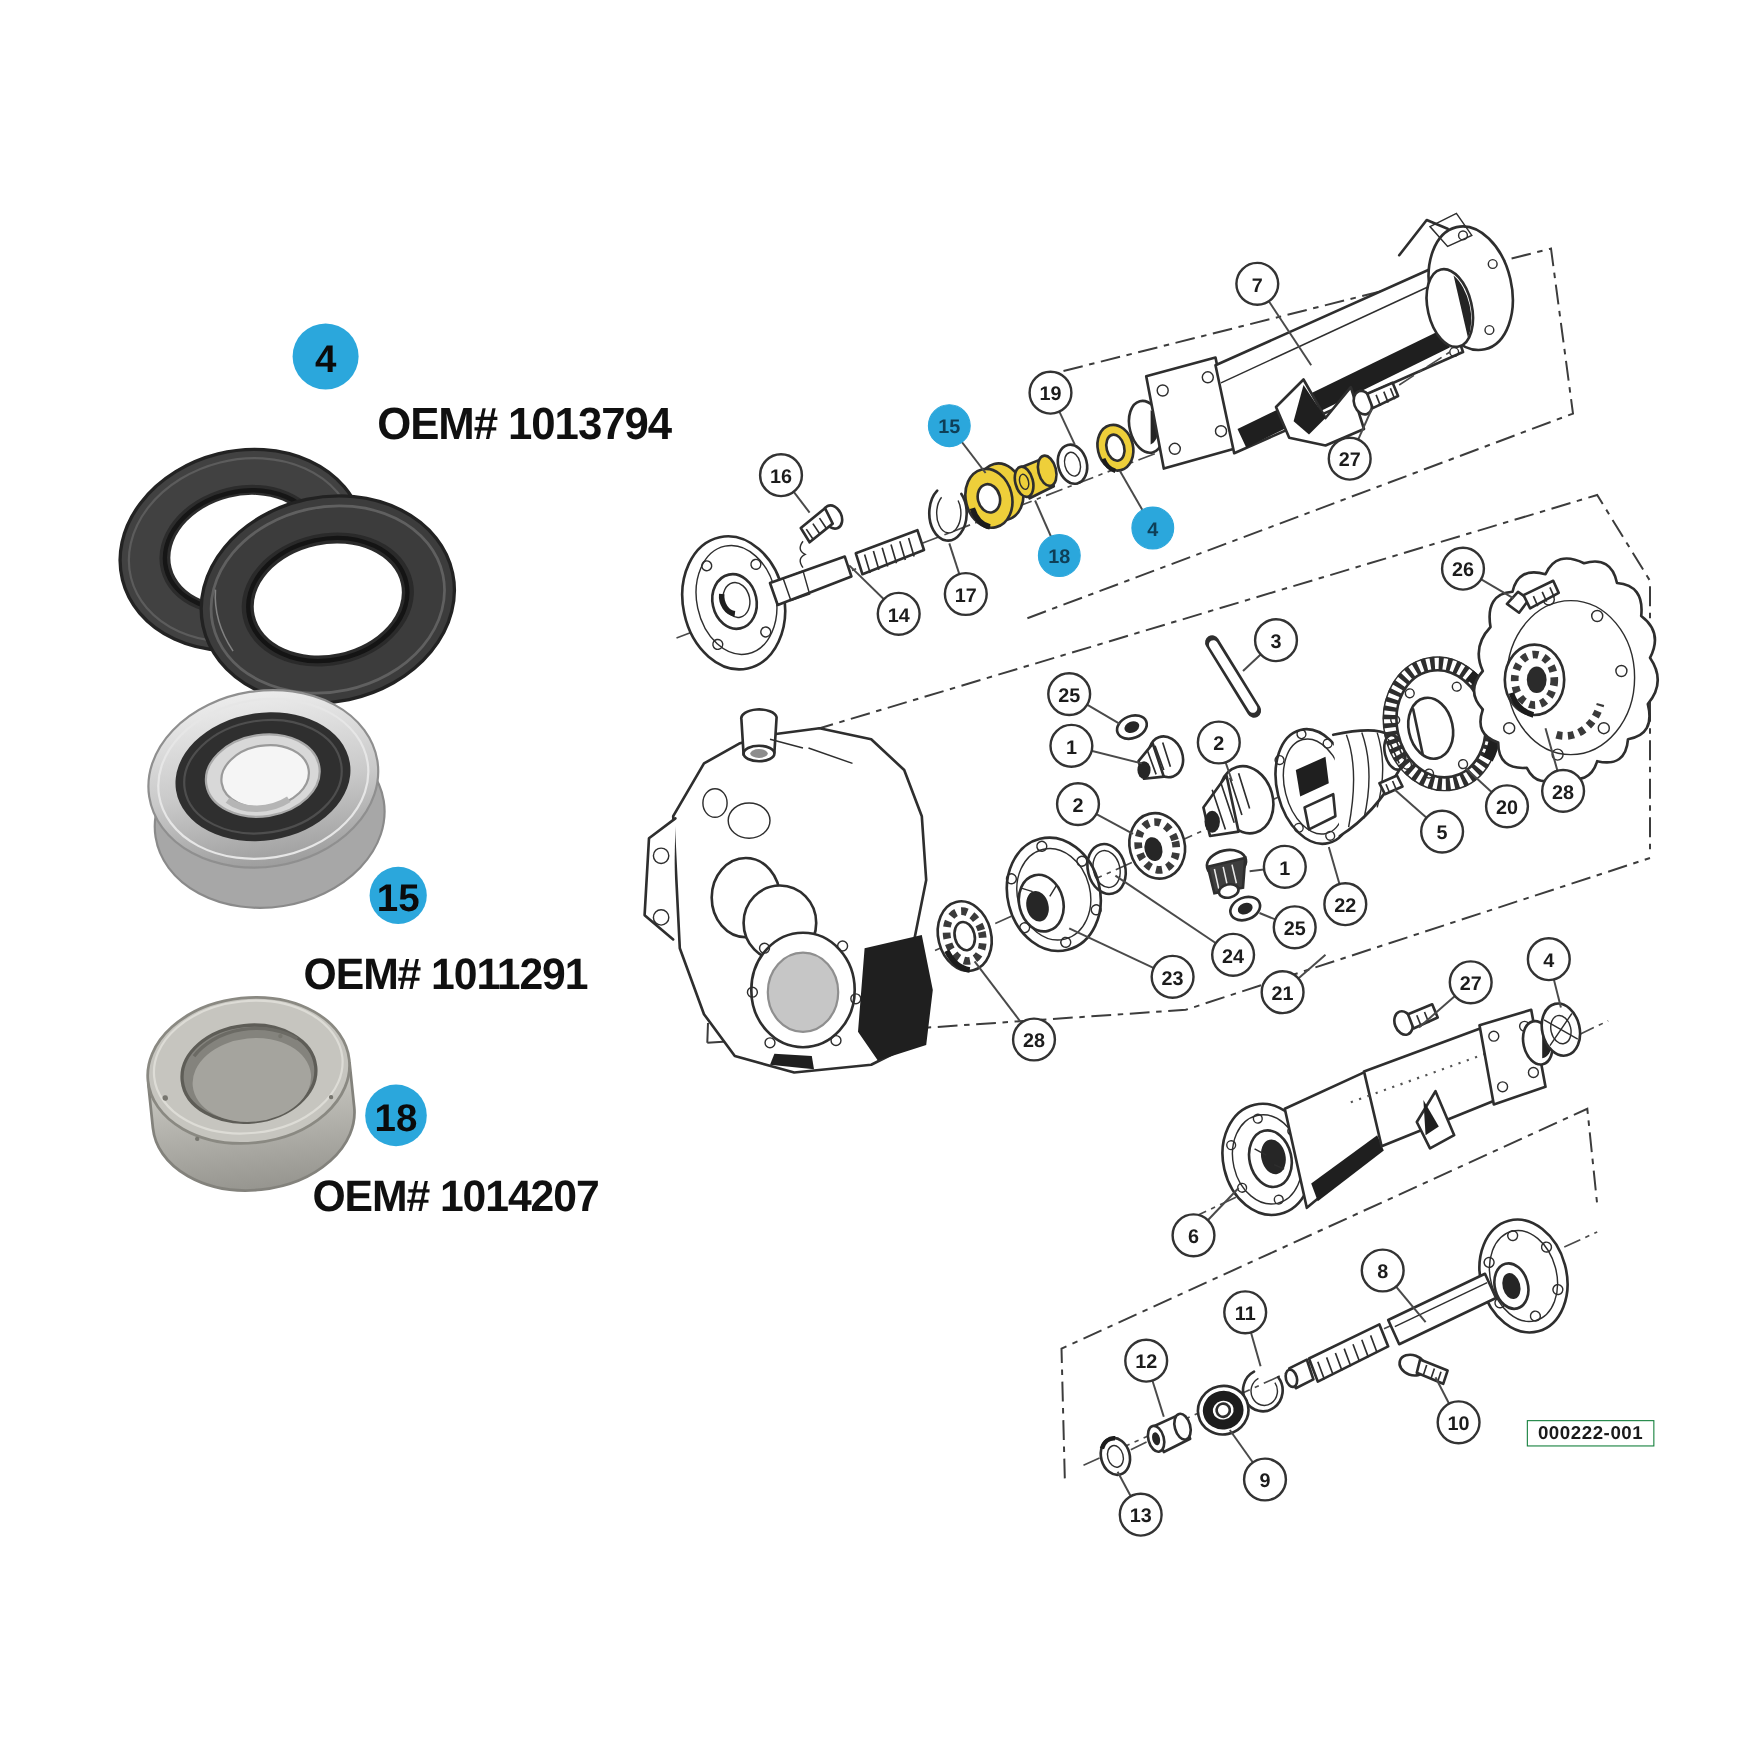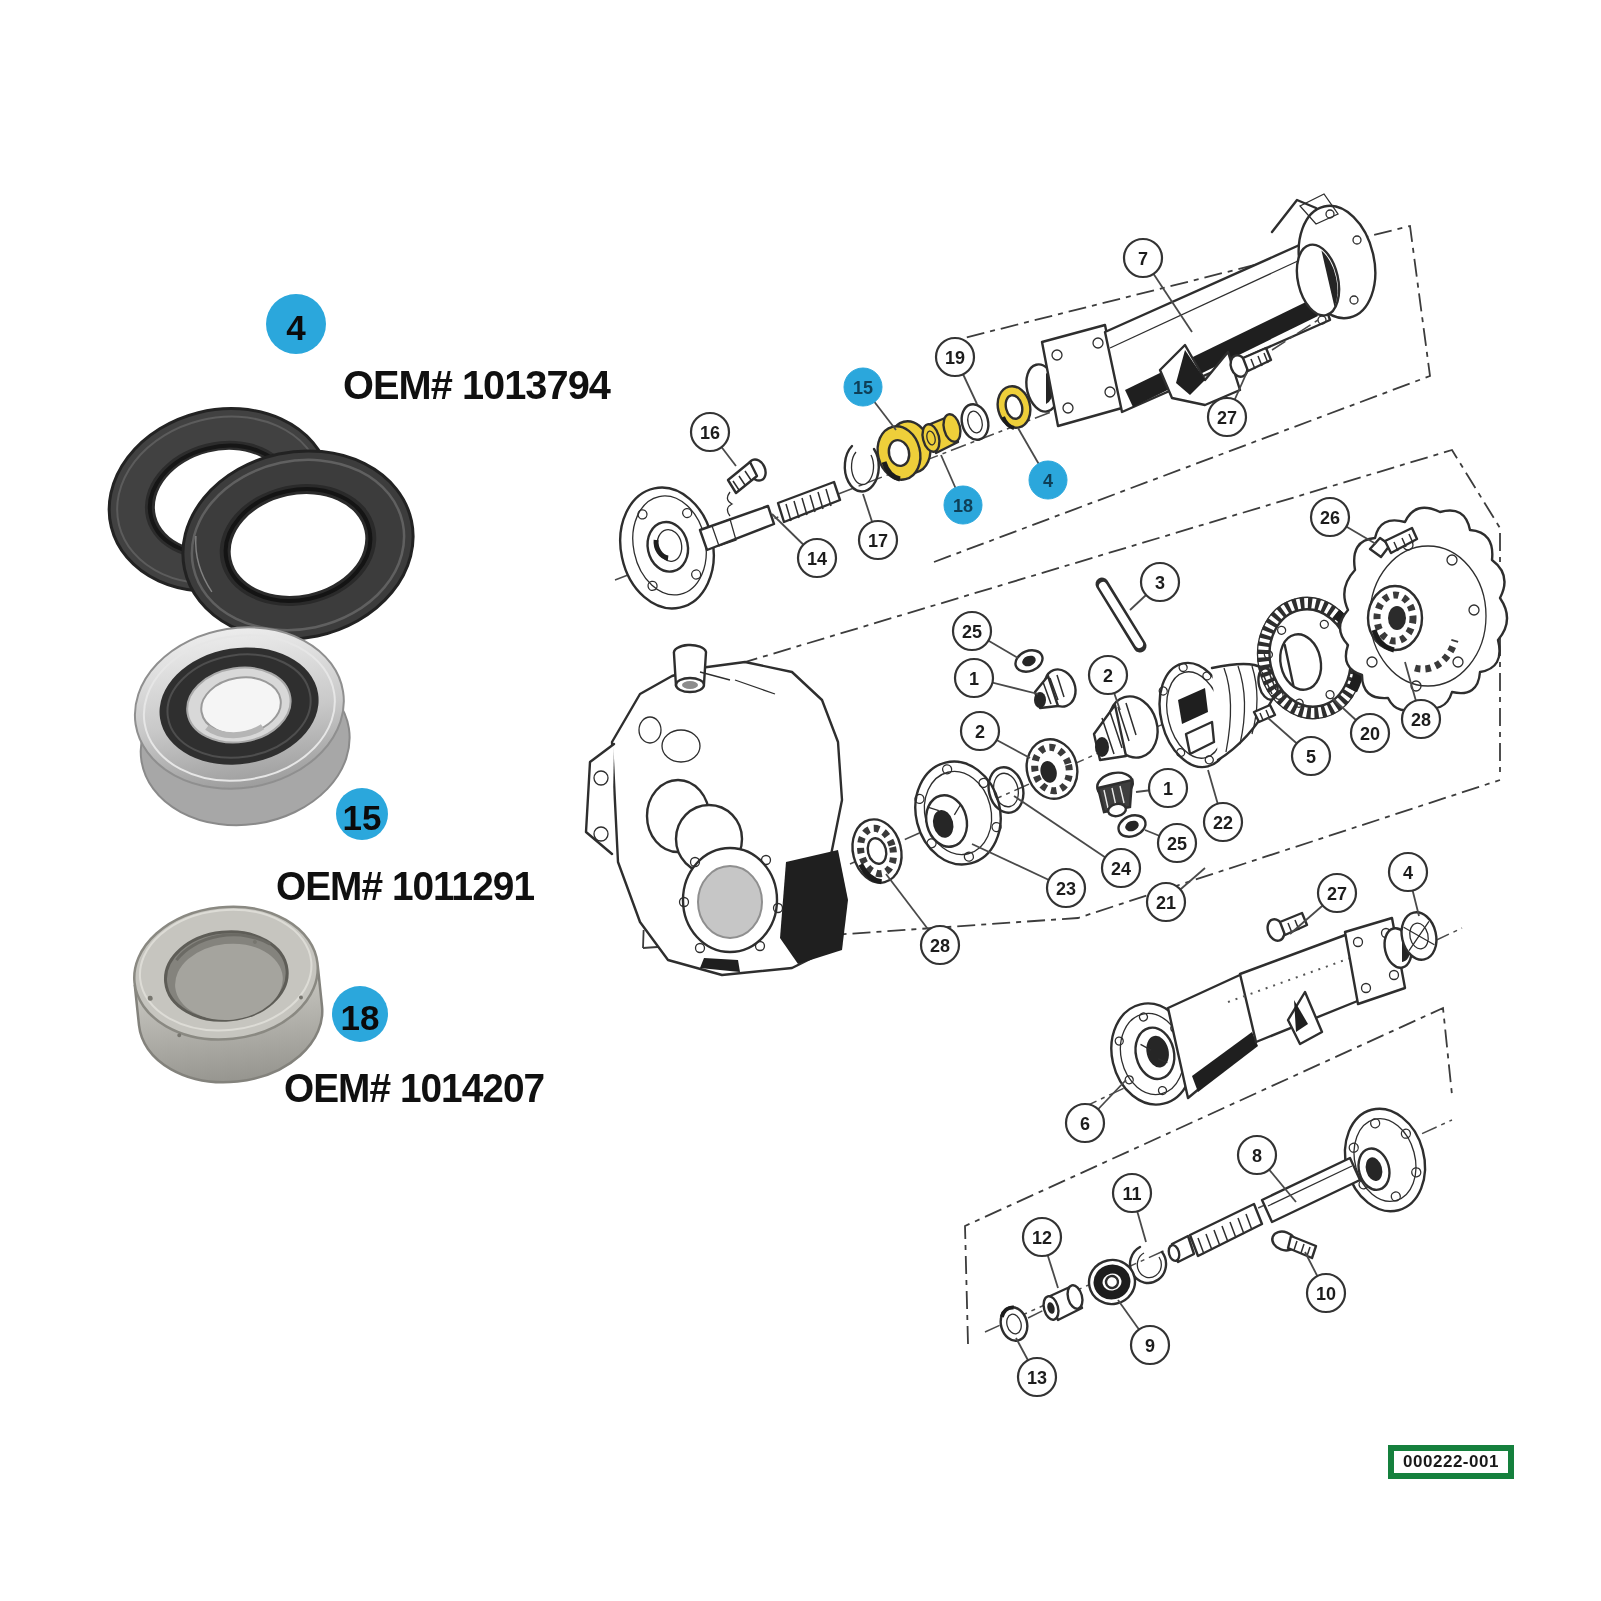--- a/index.html
+++ b/index.html
@@ -20,21 +20,21 @@
   .teeth{fill:none;stroke:#2e2e2e;stroke-width:13;stroke-dasharray:4 3.5}
   .balls{fill:none;stroke:#3a3a3a;stroke-width:7;stroke-dasharray:5.5 5}
   .badge.white{fill:#fff;stroke:#333;stroke-width:2.2}
   .badge.blue{fill:var(--blue);stroke:var(--blue)}
   .badge-num{font-weight:bold;font-size:18px;text-anchor:middle;dominant-baseline:central;fill:#1c1c1c}
   .badge-num.blue{fill:#0e3f57}
   .bigbadge{fill:var(--blue)}
   .bigbadge-num{font-weight:bold;font-size:35px;text-anchor:middle;dominant-baseline:central;fill:#0b0b0b}
   .oem{position:absolute;color:#101010;font-weight:800;letter-spacing:-1px;
        transform:scaleX(.97);transform-origin:left top;white-space:nowrap;}
-  #doc-label{position:absolute;left:1388px;top:1445px;width:114px;height:22px;border:6px solid #15803d;
+  #doc-label{position:absolute;left:1388px;top:1291px;width:114px;height:22px;border:1px solid #15803d;
        font-size:17px;font-weight:bold;color:#1a1a1a;text-align:center;line-height:22px;letter-spacing:.5px;}
 </style>
 </head>
 <body>
 
 <div id="stage">
 
 <svg id="scene" width="1601" height="1601" viewBox="0 0 1601 1601" xmlns="http://www.w3.org/2000/svg">
   <defs>
     <linearGradient id="gradSilver" x1="0" y1="0" x2="0" y2="1">

